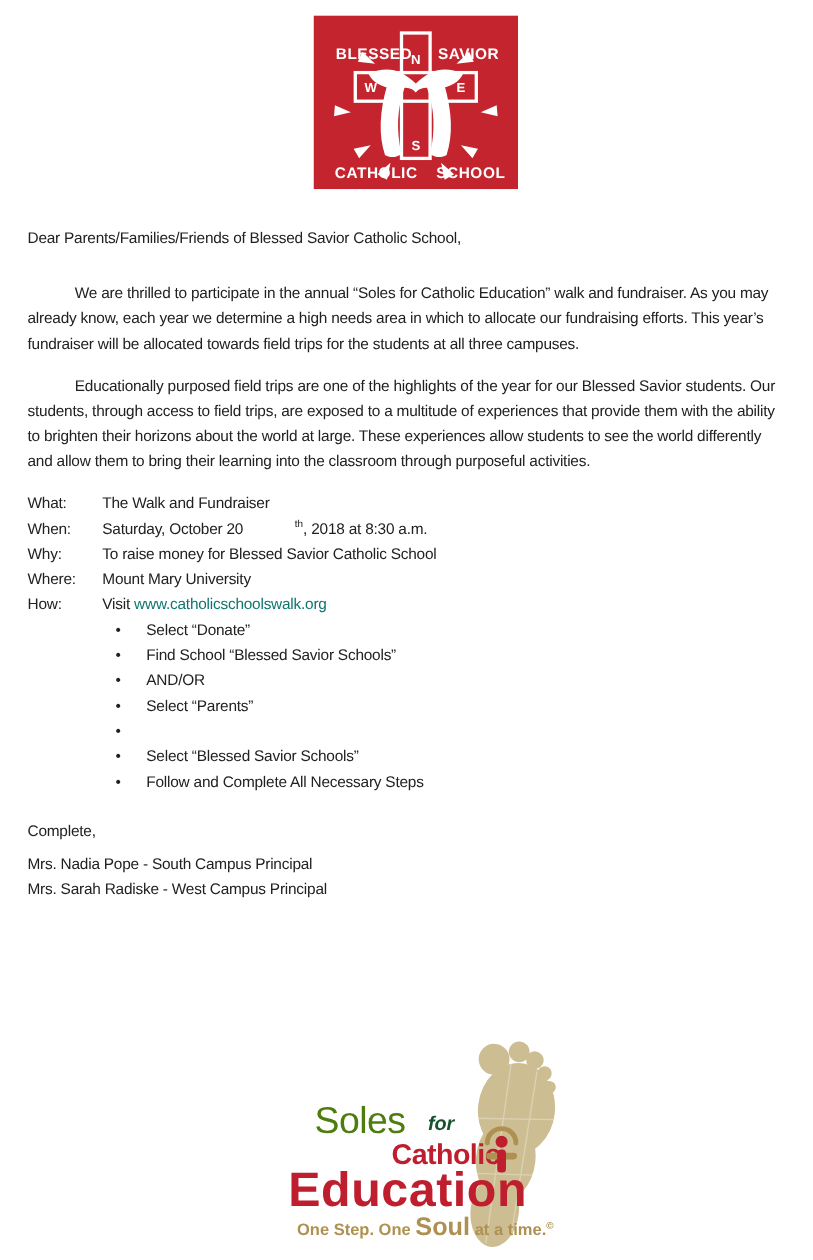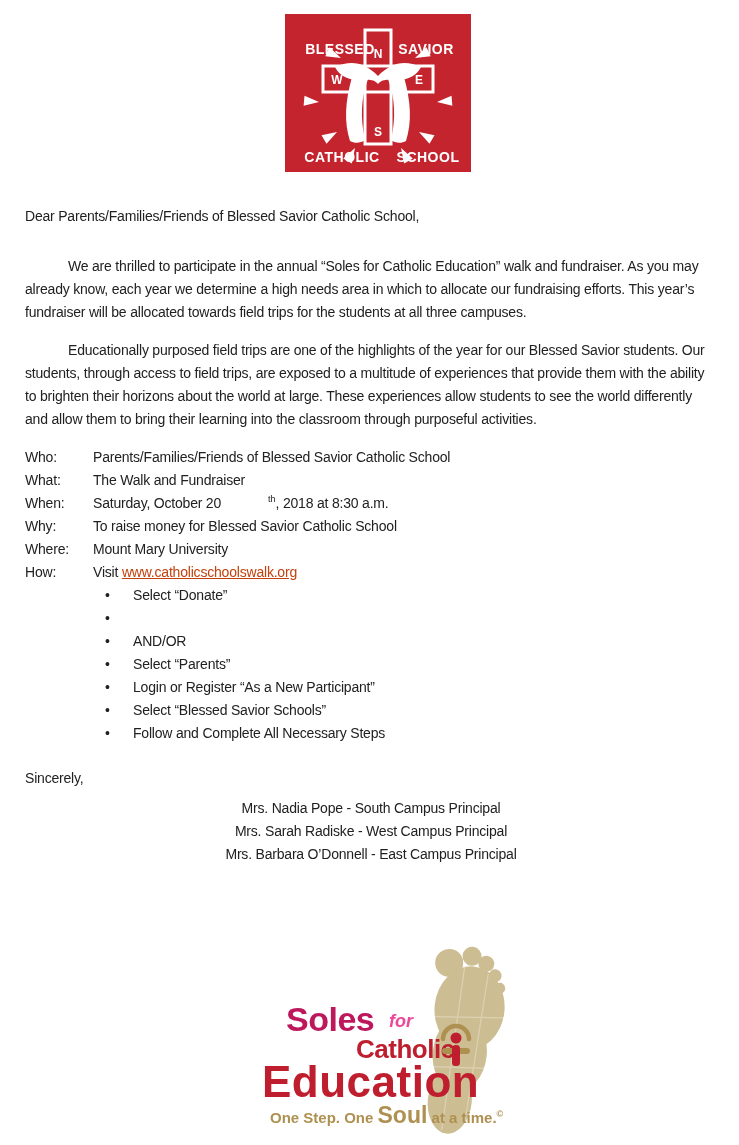--- a/index.html
+++ b/index.html
@@ -20,32 +20,32 @@
     font-size:14px;letter-spacing:-0.2px;line-height:23px;
   }
   .salutation{margin:0 0 27px;}
   .para{margin:0 0 15px;text-indent:43px;}
   .para.second{}
   .wrow{display:flex;}
   .wlabel{width:68px;flex:none;}
   .wvalue{flex:1;}
   .wvalue sup{font-size:9px;letter-spacing:0;vertical-align:super;line-height:0;margin-left:47px;}
   .wlist{margin:0 0 0;}
-  a.link{color:#c2410c;text-decoration:underline;cursor:pointer;}
+  a.link{color:#0f766e;cursor:pointer;}
   .bullets{margin:0 0 22px;}
   .brow{display:flex;padding-left:80px;}
   .bmark{width:28px;flex:none;}
   .closing{margin:0 0 7px;}
-  .signatures div{margin:0;text-align:center;}
+  .signatures div{margin:0;}
   
   .soles-logo{position:absolute;left:250px;top:938px;width:280px;height:207px;}
   .footprint{position:absolute;left:160px;top:4px;width:115px;height:200px;z-index:1;}
   .fl-text{position:absolute;z-index:2;line-height:1;white-space:nowrap;}
-  .fl-soles{left:36px;top:64px;font-size:34px;font-weight:bold;color:#be185d;letter-spacing:-0.5px;}
-  .fl-for{left:139px;top:74px;font-size:18px;font-weight:bold;font-style:italic;color:#ec4899;}
+  .fl-soles{left:36px;top:64px;font-size:34px;font-weight:normal;color:#4d7c0f;letter-spacing:-0.5px;}
+  .fl-for{left:139px;top:74px;font-size:18px;font-weight:bold;font-style:italic;color:#14532d;}
   .fl-catholic{left:66px;top:98px;font-size:26px;font-weight:bold;color:#BE1E2D;letter-spacing:-0.5px;margin-left:40px;}
   .fl-icon{position:absolute;left:186px;top:84px;width:40px;height:48px;z-index:2;}
   .fl-education{left:12px;top:122px;font-size:44px;font-weight:bold;color:#BE1E2D;letter-spacing:0.5px;}
   .fl-tagline{left:20px;top:166px;font-size:15px;font-weight:bold;color:#AE9150;}
   .fl-tagline .soul{font-size:23px;}
   .fl-tagline sup{font-size:9px;vertical-align:super;line-height:0;}
 </style>
 </head>
 <body>
 
@@ -88,24 +88,20 @@
 
 <div class="letter">
   <p class="salutation">Dear Parents/Families/Friends of Blessed Savior Catholic School,</p>
 
   <p class="para">We are thrilled to participate in the annual “Soles for Catholic Education” walk and fundraiser. As you may already know, each year we determine a high needs area in which to allocate our fundraising efforts. This year’s fundraiser will be allocated towards field trips for the students at all three campuses.</p>
 
   <p class="para second">Educationally purposed field trips are one of the highlights of the year for our Blessed Savior students. Our students, through access to field trips, are exposed to a multitude of experiences that provide them with the ability to brighten their horizons about the world at large. These experiences allow students to see the world differently and allow them to bring their learning into the classroom through purposeful activities.</p>
 
   <div class="wlist">
     <div class="wrow">
-      <span class="wlabel">Who:</span>
-      <span class="wvalue">Parents/Families/Friends of Blessed Savior Catholic School</span>
-    </div>
-    <div class="wrow">
       <span class="wlabel">What:</span>
       <span class="wvalue">The Walk and Fundraiser</span>
     </div>
     <div class="wrow">
       <span class="wlabel">When:</span>
       <span class="wvalue"><span>Saturday, October 20</span><sup>th</sup><span>, 2018 at 8:30 a.m.</span></span>
     </div>
     <div class="wrow">
       <span class="wlabel">Why:</span>
       <span class="wvalue">To raise money for Blessed Savior Catholic School</span>
@@ -120,49 +116,48 @@
     </div>
   </div>
 
   <div class="bullets">
     <div class="brow">
       <span class="bmark">•</span>
       <span>Select “Donate”</span>
     </div>
     <div class="brow">
       <span class="bmark">•</span>
+      <span>Find School “Blessed Savior Schools”</span>
     </div>
     <div class="brow">
       <span class="bmark">•</span>
       <span>AND/OR</span>
     </div>
     <div class="brow">
       <span class="bmark">•</span>
       <span>Select “Parents”</span>
     </div>
     <div class="brow">
       <span class="bmark">•</span>
-      <span>Login or Register “As a New Participant”</span>
     </div>
     <div class="brow">
       <span class="bmark">•</span>
       <span>Select “Blessed Savior Schools”</span>
     </div>
     <div class="brow">
       <span class="bmark">•</span>
       <span>Follow and Complete All Necessary Steps</span>
     </div>
   </div>
 
-  <p class="closing">Sincerely,</p>
+  <p class="closing">Complete,</p>
 
   <div class="signatures">
     <div>Mrs. Nadia Pope - South Campus Principal</div>
     <div>Mrs. Sarah Radiske - West Campus Principal</div>
-    <div>Mrs. Barbara O’Donnell - East Campus Principal</div>
   </div>
 </div>
 
 <div class="soles-logo">
   <svg class="footprint" viewBox="0 0 115 200">
     <g transform="translate(55,100) rotate(6)" fill="#CDBD92">
       <circle cx="-24" cy="-77" r="14"></circle>
       <circle cx="-2" cy="-86" r="9.5"></circle>
       <circle cx="13" cy="-80" r="8"></circle>
       <circle cx="23" cy="-69" r="6.5"></circle>

